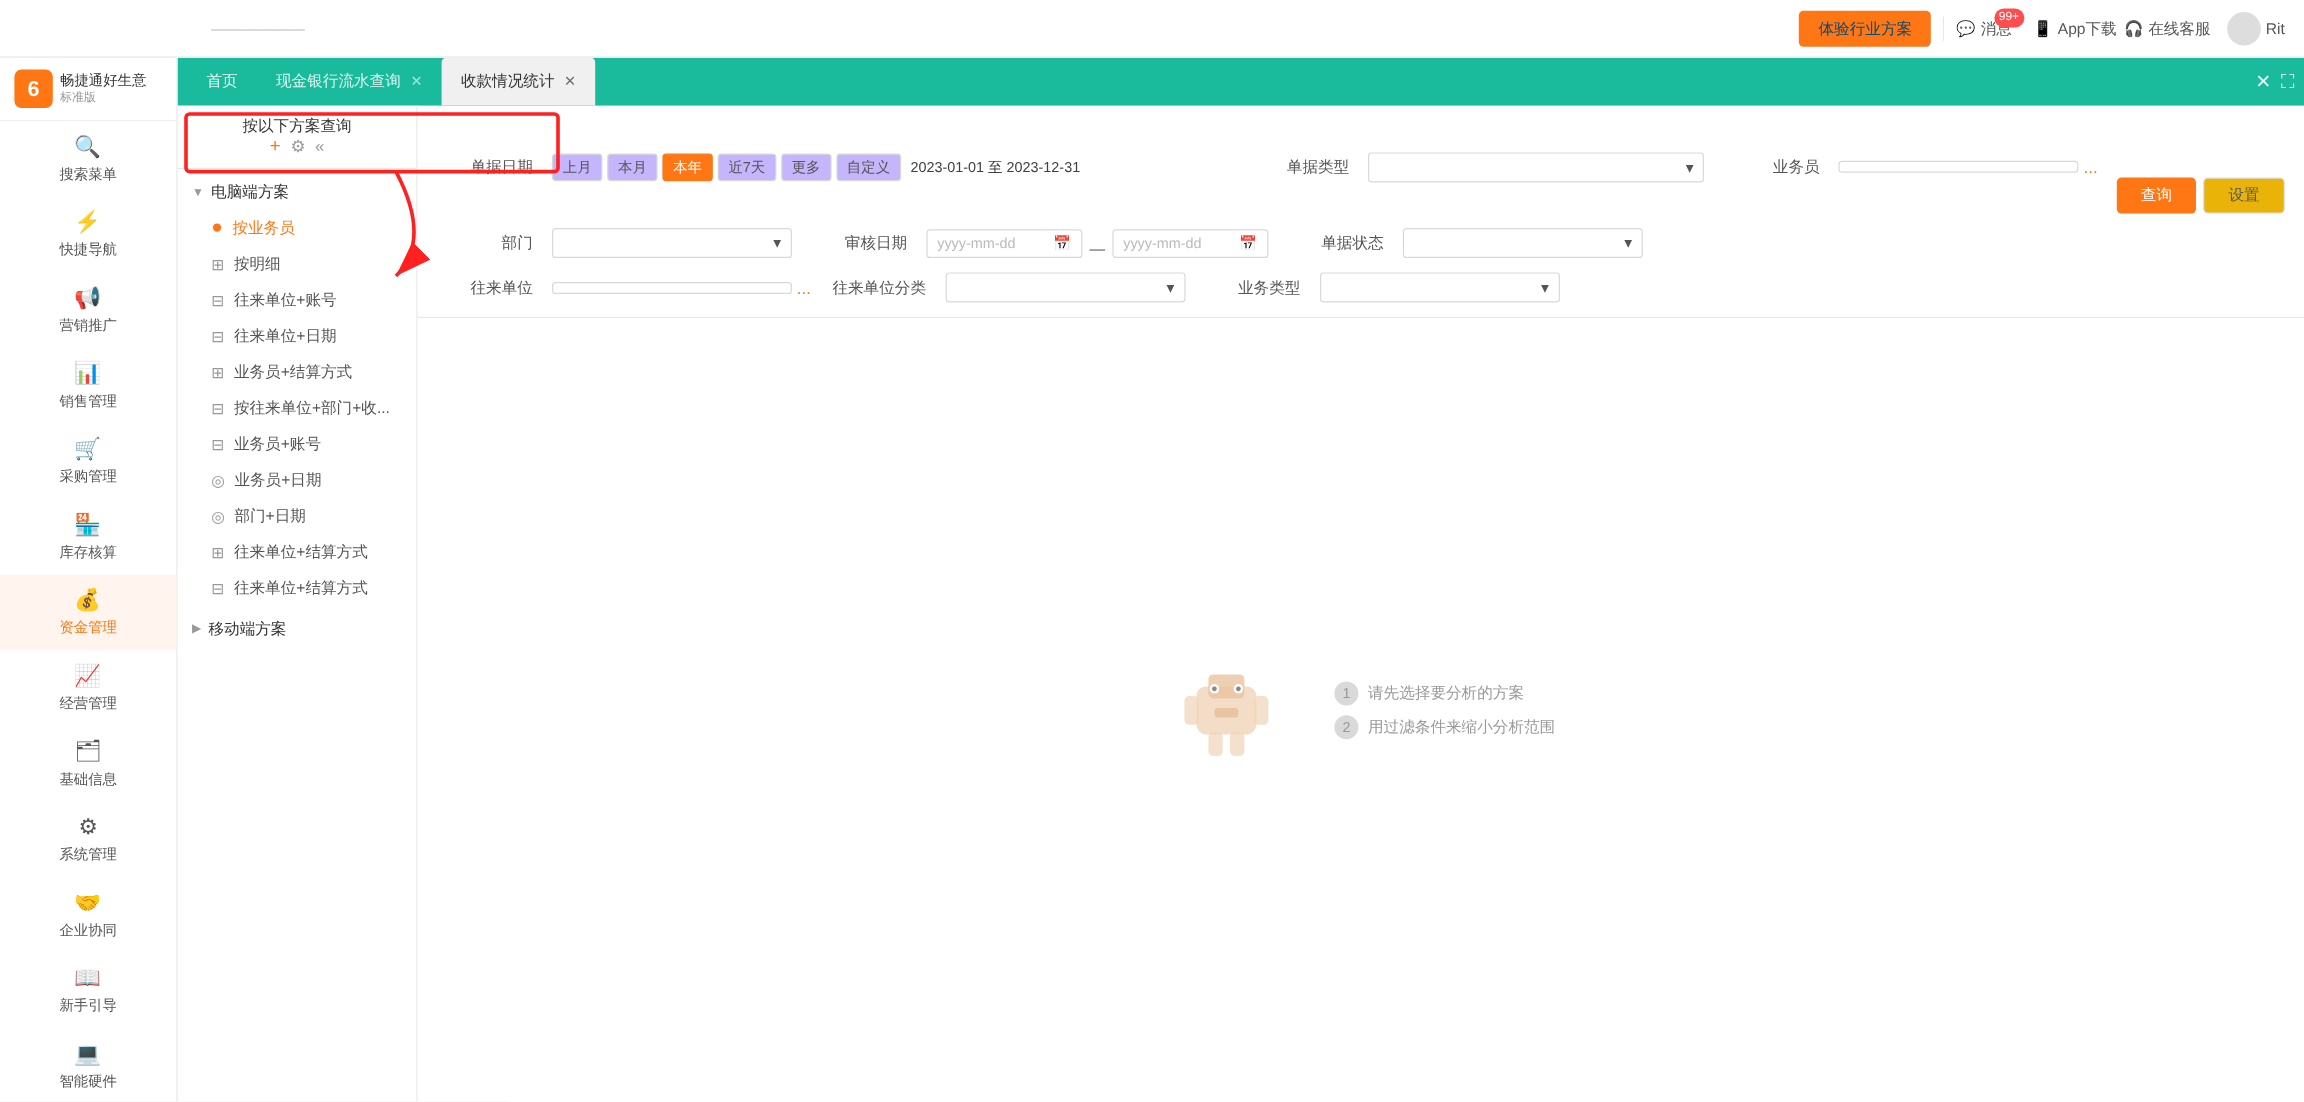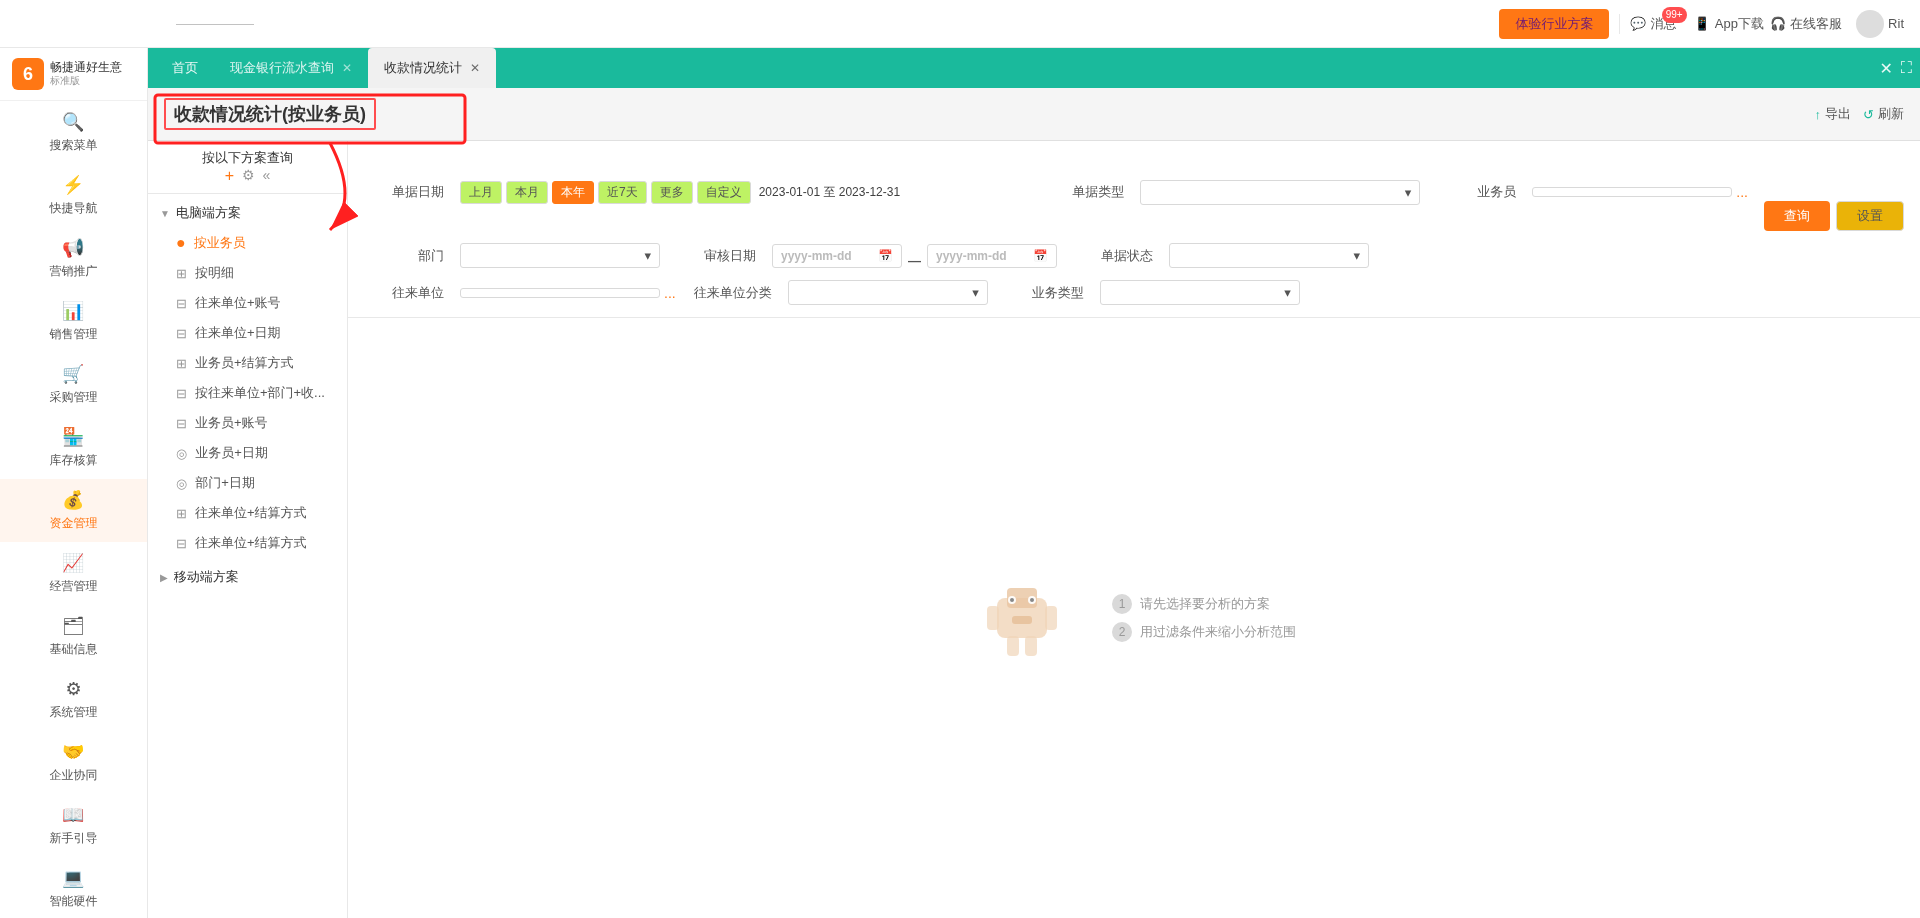--- a/index.html
+++ b/index.html
@@ -31,21 +31,21 @@
     .logo-badge { font-size: 10px; color: #999; }
     .breadcrumb-area {
       flex: 1;
       display: flex;
       align-items: center;
       gap: 8px;
     }
     .breadcrumb-text { color: #999; font-size: 13px; }
     .trial-btn {
       background: #ff7714;
-      color: #701a75;
+      color: #0c4a6e;
       border: none;
       padding: 6px 16px;
       border-radius: 4px;
       font-size: 13px;
       cursor: pointer;
     }
     .header-icon-item {
       display: flex;
       align-items: center;
       gap: 4px;
@@ -224,21 +224,21 @@
       align-items: center;
       gap: 4px;
     }
     .date-quick-btn {
       padding: 2px 8px;
       border: 1px solid #d9d9d9;
       border-radius: 3px;
       font-size: 12px;
       cursor: pointer;
       color: #555;
-      background: #bef264;
+      background: #c4b5fd;
     }
     .date-quick-btn.active {
       background: #ff7714;
       border-color: #ff7714;
       color: white;
     }
     .date-range {
       color: #404040;
       font-size: 12px;
     }
@@ -253,21 +253,20 @@
       align-items: center;
       justify-content: space-between;
       cursor: pointer;
       background: #fff;
     }
     .filter-select.wide { min-width: 280px; }
     .date-input-group {
       display: flex;
       align-items: flex-end;
       gap: 6px;
-      font-weight: bold;
     }
     .date-input {
       border: 1px solid #d9d9d9;
       border-radius: 3px;
       padding: 4px 8px;
       font-size: 12px;
       color: #bbb;
       width: 130px;
       display: flex;
       align-items: center;
@@ -529,33 +528,20 @@
         <div class="tab-item active">
           <span>收款情况统计</span>
           <span class="tab-close">✕</span>
         </div>
         <div class="tab-bar-right">
           <span style="color:rgba(255,255,255,0.9);">✕</span>
           <span style="color:rgba(255,255,255,0.9);">⛶</span>
         </div>
       </div>
 
-      <div class="page-header">
-        <div class="page-title">收款情况统计(按业务员)</div>
-        <div class="page-actions">
-          <div class="page-action-btn">
-            <span class="icon" style="color:#1aba9c;">↑</span>
-            <span>导出</span>
-          </div>
-          <div class="page-action-btn">
-            <span class="icon" style="color:#1aba9c;">↺</span>
-            <span>刷新</span>
-          </div>
-        </div>
-      </div>
 
       <div style="display:flex; flex:1; overflow:hidden;">
 
         <div class="scheme-panel">
           <div class="scheme-header">
             <span>按以下方案查询</span>
             <div class="scheme-header-actions">
               <span style="color:#ff7714;font-size:16px;">+</span>
               <span style="color:#999;">⚙</span>
               <span style="color:#999;">«</span>

